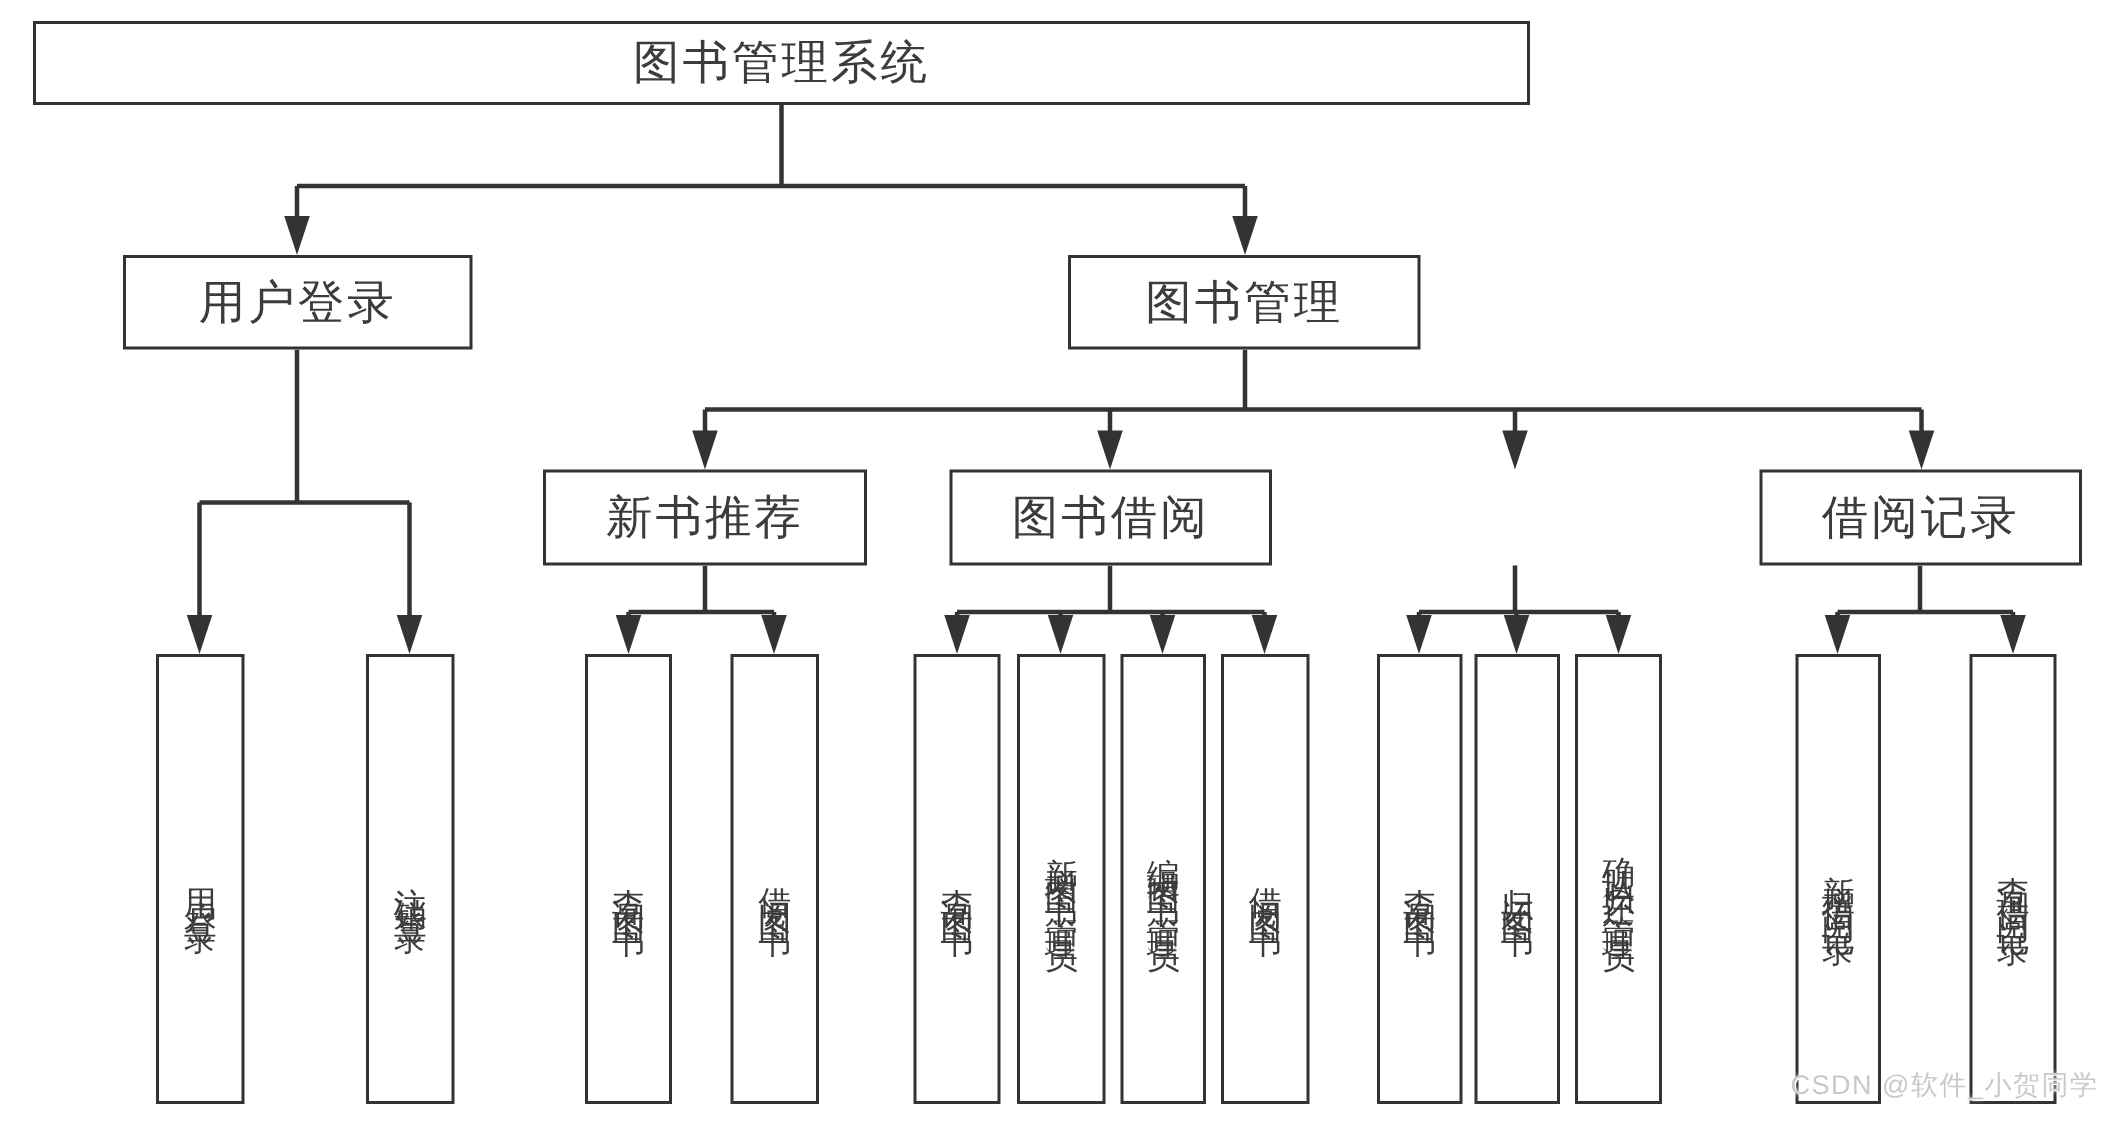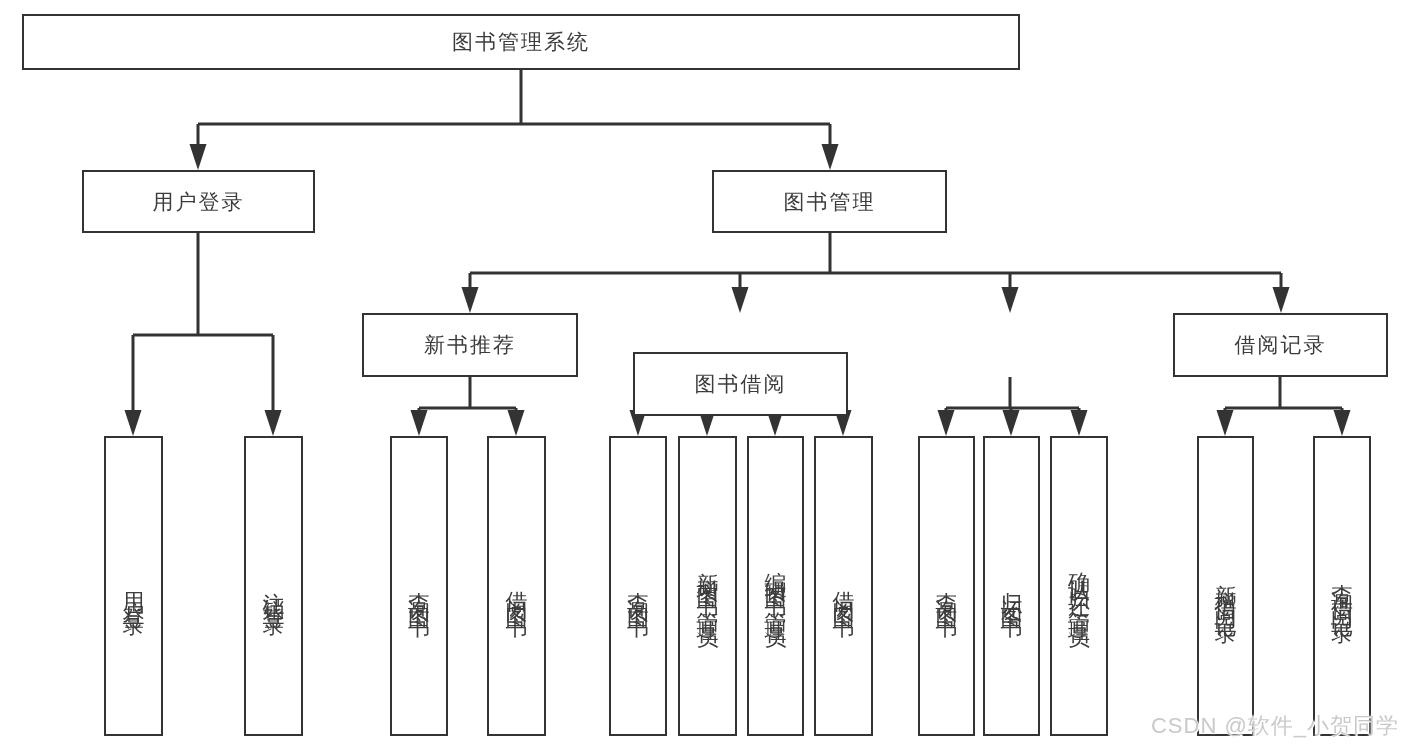--- a/index.html
+++ b/index.html
@@ -16,38 +16,38 @@
     position: absolute;
     box-sizing: border-box;
     border: 2.5px solid #333333;
     background: #ffffff;
     display: flex;
     align-items: center;
     justify-content: center;
     color: #3c3c3c;
   }
   .hbox span {
-    font-size: 21px;
+    font-size: 31px;
     letter-spacing: 2px;
     white-space: nowrap;
     color: #3c3c3c;
   }
   .vbox span {
     writing-mode: vertical-rl;
     font-size: 22px;
     letter-spacing: 8px;
     line-height: 1;
     color: #3c3c3c;
     margin-bottom: -8px; 
   }
   .watermark {
     position: absolute;
     right: 6px;
     top: 711px;
-    font-size: 22px;
+    font-size: 18px;
     letter-spacing: 1px;
     color: #c9c9c9;
     text-shadow: 0 0 3px #ffffff, 1px 1px 0 #ffffff;
     white-space: nowrap;
     z-index: 5;
   }
 </style>
 </head>
 <body>
 
@@ -103,21 +103,21 @@
   <div class="box hbox" style="left:82px; top:170px; width:233px; height:63px;">
     <span>用户登录</span>
   </div>
   <div class="box hbox" style="left:362px; top:313px; width:216px; height:64px;">
     <span>新书推荐</span>
   </div>
 
   <div class="box hbox" style="left:712px; top:170px; width:235px; height:63px;">
     <span>图书管理</span>
   </div>
-  <div class="box hbox" style="left:633px; top:313px; width:215px; height:64px;margin-top:39px;">
+  <div class="box hbox" style="left:633px; top:313px; width:215px; height:64px;">
     <span>图书借阅</span>
   </div>
   <div class="box hbox" style="left:1173px; top:313px; width:215px; height:64px;">
     <span>借阅记录</span>
   </div>
 
   <div class="box vbox" style="left:104px; top:436px; width:59px; height:300px;">
     <span>用户登录</span>
   </div>
   <div class="box vbox" style="left:244px; top:436px; width:59px; height:300px;">

